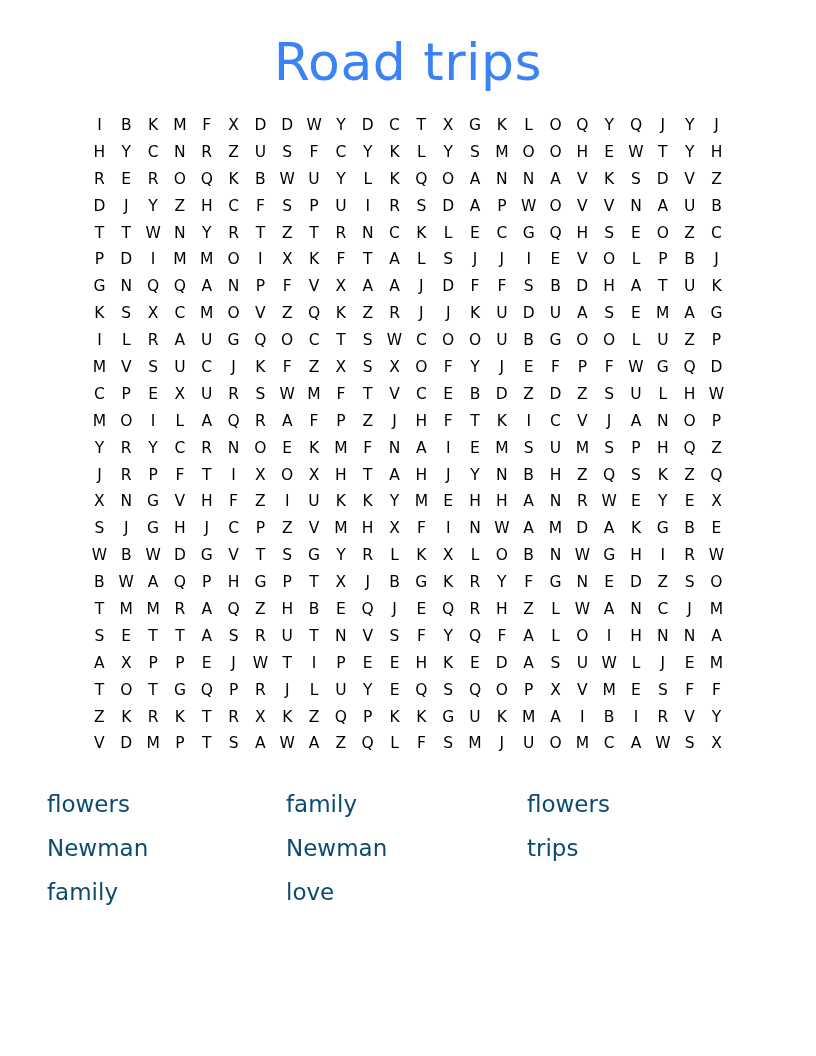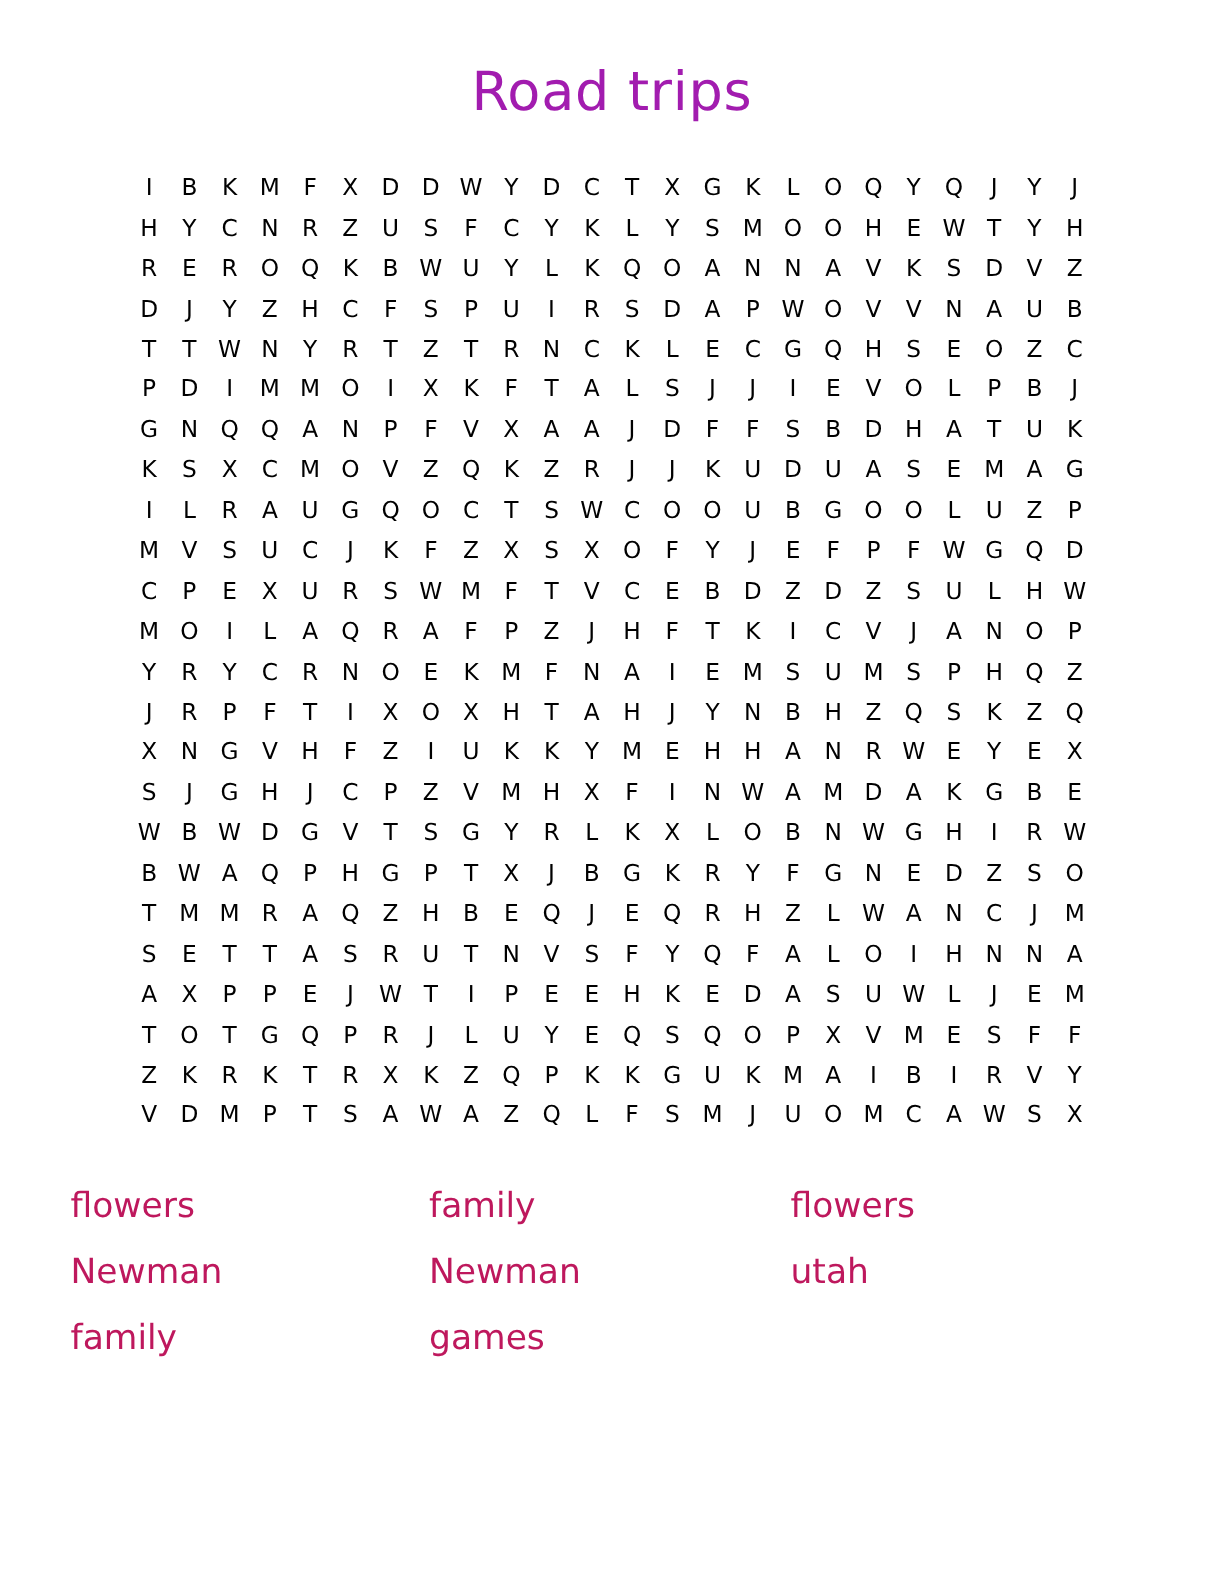--- a/index.html
+++ b/index.html
@@ -26,24 +26,24 @@
   }
 
   
   .title {
     position: absolute;
     left: 0;
     top: 30px;
     width: 816px;
     text-align: center;
     font-family: "DejaVu Sans", sans-serif;
-    font-size: 36px;
+    font-size: 52px;
     font-weight: 400;
     letter-spacing: 0.5px;
-    color: #a21caf;
+    color: #3b82f6;
     line-height: 64px;
     white-space: nowrap;
   }
 
   
   .grid {
     position: absolute;
     left: 86px;
     top: 112px;
     width: 644px;
@@ -73,21 +73,21 @@
   }
   .word-row {
     display: flex;
     height: 44px;
     align-items: center;
   }
   .word-cell {
     font-family: "DejaVu Sans", sans-serif;
     font-size: 23px;
     font-weight: 400;
-    color: #be185d;
+    color: #0c4a6e;
     line-height: 44px;
     white-space: nowrap;
   }
   .word-col-1 { width: 239px; }
   .word-col-2 { width: 241px; }
   .word-col-3 { width: 240px; }
 </style>
 </head>
 <body>
 
@@ -724,21 +724,21 @@
 
   <div class="wordlist">
       <div class="word-row">
         <div class="word-cell word-col-1">flowers</div>
         <div class="word-cell word-col-2">family</div>
         <div class="word-cell word-col-3">flowers</div>
       </div>
       <div class="word-row">
         <div class="word-cell word-col-1">Newman</div>
         <div class="word-cell word-col-2">Newman</div>
-        <div class="word-cell word-col-3">utah</div>
+        <div class="word-cell word-col-3">trips</div>
       </div>
       <div class="word-row">
         <div class="word-cell word-col-1">family</div>
-        <div class="word-cell word-col-3">games</div>
+        <div class="word-cell word-col-3">love</div>
       </div>
     </div>
 
 </div>
 
 </body></html>

